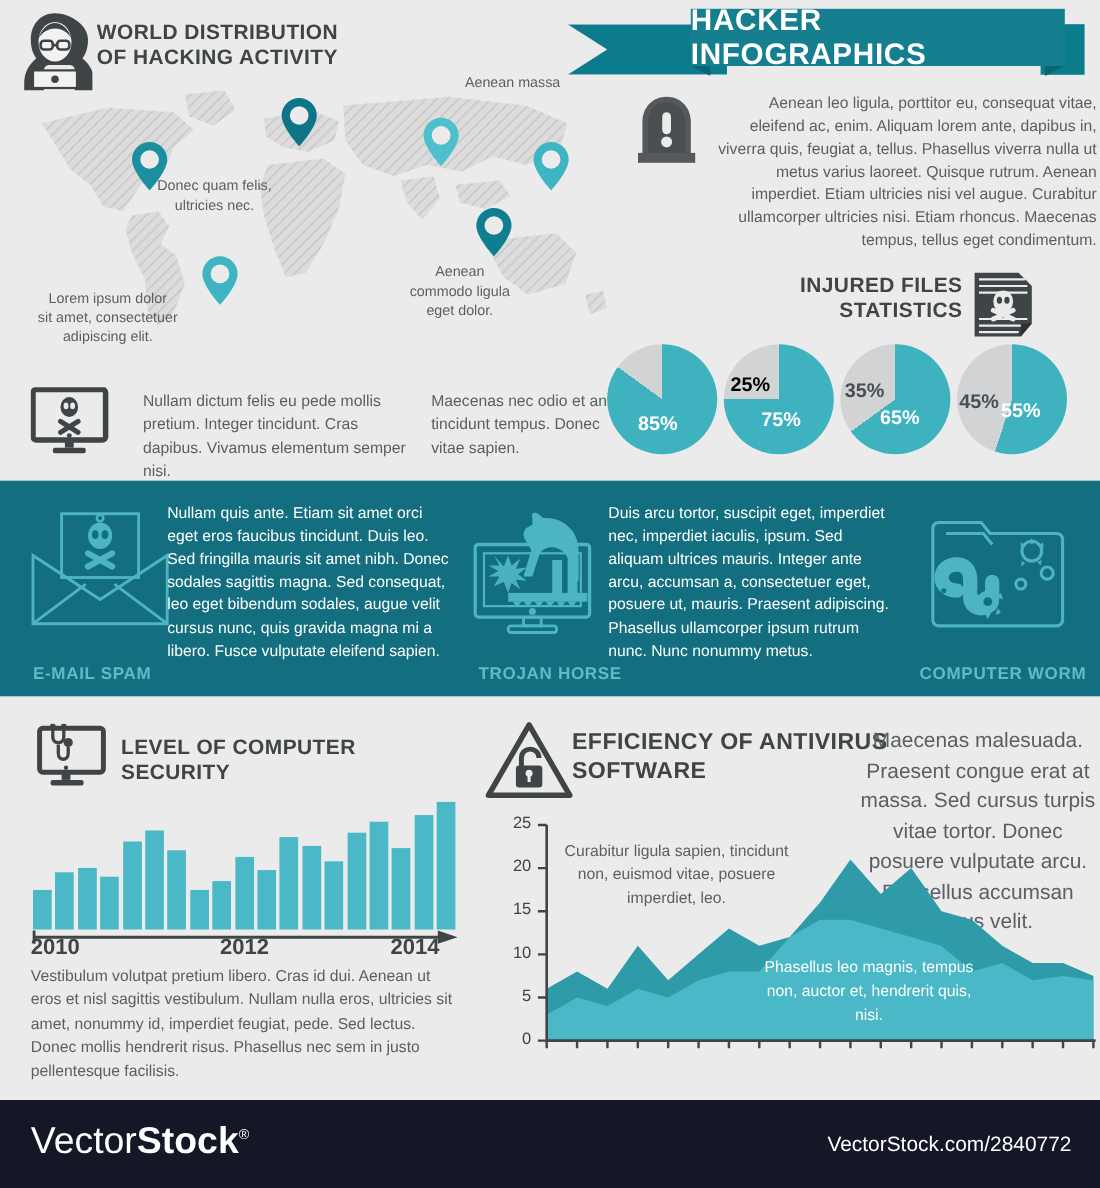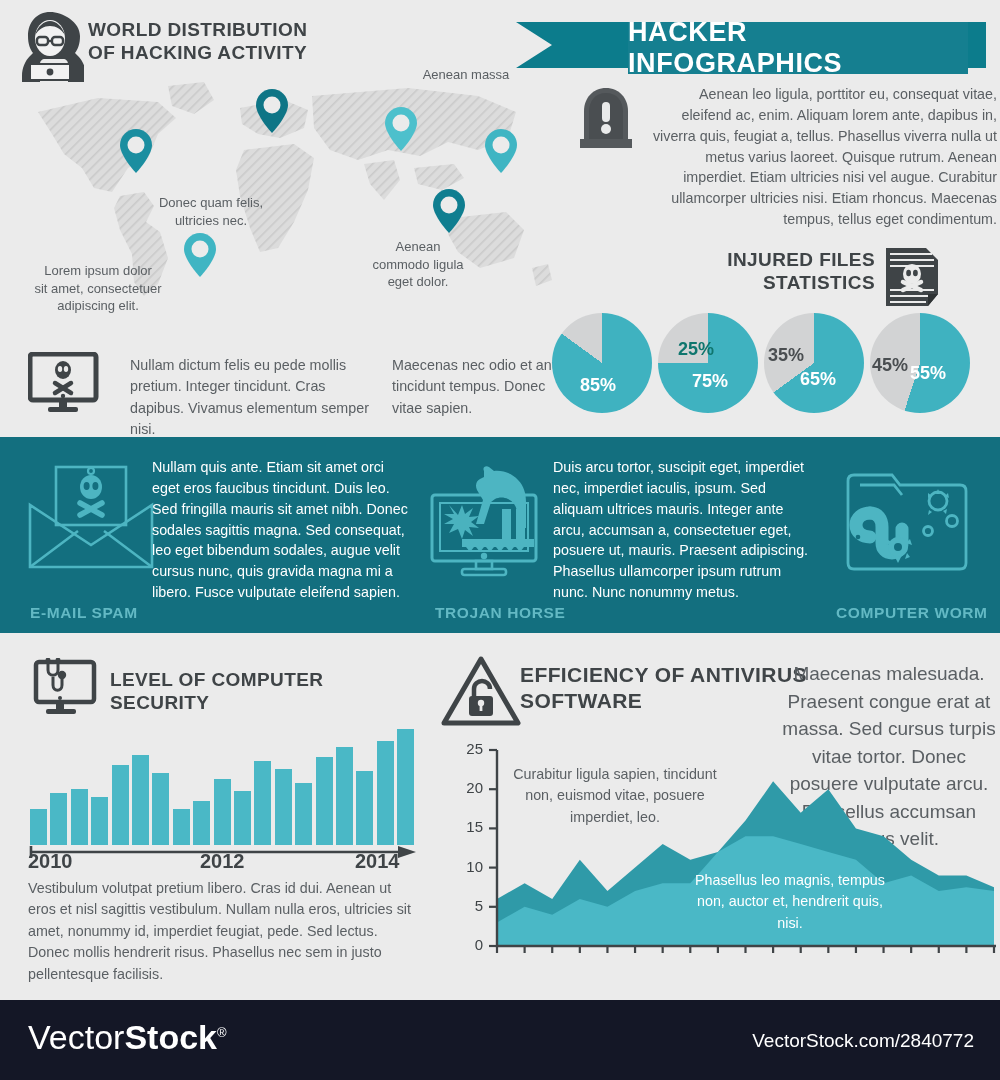--- a/index.html
+++ b/index.html
@@ -29,21 +29,21 @@
   .ribbon{position:absolute;left:516px;top:8px;width:470px;height:58px;}
   .ribbon .tail{
     position:absolute;left:0;top:14px;width:145px;height:46px;
     background:#0c7c8c;
     clip-path:polygon(0 0,145px 0,145px 46px,0 46px,36px 23px);
   }
   .ribbon .tail2{
     position:absolute;right:0;top:14px;width:40px;height:46px;background:#0c7c8c;
   }
   .ribbon .band{
-    position:absolute;left:112px;top:14px;width:340px;height:52px;
+    position:absolute;left:112px;top:0;width:340px;height:52px;
     background:#157f90;display:flex;align-items:center;justify-content:center;
   }
   .ribbon .band span{
     color:#fff;font-weight:bold;font-size:27px;letter-spacing:.6px;
     font-family:"Liberation Sans",sans-serif;
   }
   .ribbon .shadowL{position:absolute;left:112px;top:52px;width:18px;height:9px;background:#0a6373;
     clip-path:polygon(0 0,18px 0,18px 9px);}
   .ribbon .shadowR{position:absolute;left:434px;top:52px;width:18px;height:9px;background:#0a6373;
     clip-path:polygon(0 0,18px 0,0 9px);}
@@ -221,21 +221,21 @@
     </div>
     <div class="pin" style="left:175px;top:160px;">
       <svg viewBox="0 0 34 46" width="34" height="46">
           <path d="M17 1C8.2 1 1 8.2 1 17c0 11 16 28 16 28s16-17 16-28C33 8.2 25.8 1 17 1z" fill="#3fb5c3"></path>
           <circle cx="17" cy="17" r="8.5" fill="#ebebeb"></circle>
         </svg>
     </div>
 
     
     <div class="map-label" style="left:398px;top:-6px;width:120px;white-space:pre-line;">Aenean massa</div>
-    <div class="map-label" style="left:140px;top:88px;width:126px;white-space:pre-line;margin-top:34px;">Donec quam felis,
+    <div class="map-label" style="left:124px;top:88px;width:126px;white-space:pre-line;">Donec quam felis,
 ultricies nec.</div>
     <div class="map-label" style="left:352px;top:166px;width:116px;white-space:pre-line;">Aenean
 commodo ligula
 eget dolor.</div>
     <div class="map-label" style="left:10px;top:190px;width:160px;white-space:pre-line;">Lorem ipsum dolor
 sit amet, consectetuer
 adipiscing elit.</div>
   </div>
 
   <div class="mon-skull">
@@ -282,21 +282,21 @@
     </svg>
   </div>
 
   <div class="pies">
 
     <div class="pie" style="left:0;top:0;background:conic-gradient(#3fb2c0 0deg 306deg,#d2d3d4 306deg 360deg);"></div>
     <div class="pie-lbl" style="left:28px;top:62px;color:#ffffff;">85%</div>
 
     <div class="pie" style="left:106px;top:0;background:conic-gradient(#3fb2c0 0deg 270deg,#d2d3d4 270deg 360deg);"></div>
     <div class="pie-lbl" style="left:140px;top:58px;color:#ffffff;">75%</div>
-    <div class="pie-lbl" style="left:112px;top:26px;color:#0f766e;margin-left:14px;">25%</div>
+    <div class="pie-lbl" style="left:112px;top:26px;color:#000000;">25%</div>
 
     <div class="pie" style="left:212px;top:0;background:conic-gradient(#3fb2c0 0deg 234deg,#d2d3d4 234deg 360deg);"></div>
     <div class="pie-lbl" style="left:248px;top:56px;color:#ffffff;">65%</div>
     <div class="pie-lbl" style="left:216px;top:32px;color:#4a4e51;">35%</div>
 
     <div class="pie" style="left:318px;top:0;background:conic-gradient(#3fb2c0 0deg 198deg,#d2d3d4 198deg 360deg);"></div>
     <div class="pie-lbl" style="left:358px;top:50px;color:#ffffff;">55%</div>
     <div class="pie-lbl" style="left:320px;top:42px;color:#4a4e51;">45%</div>
   </div>
 

